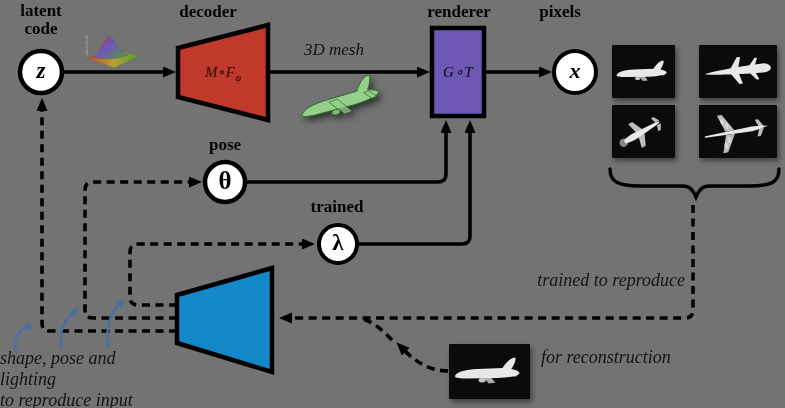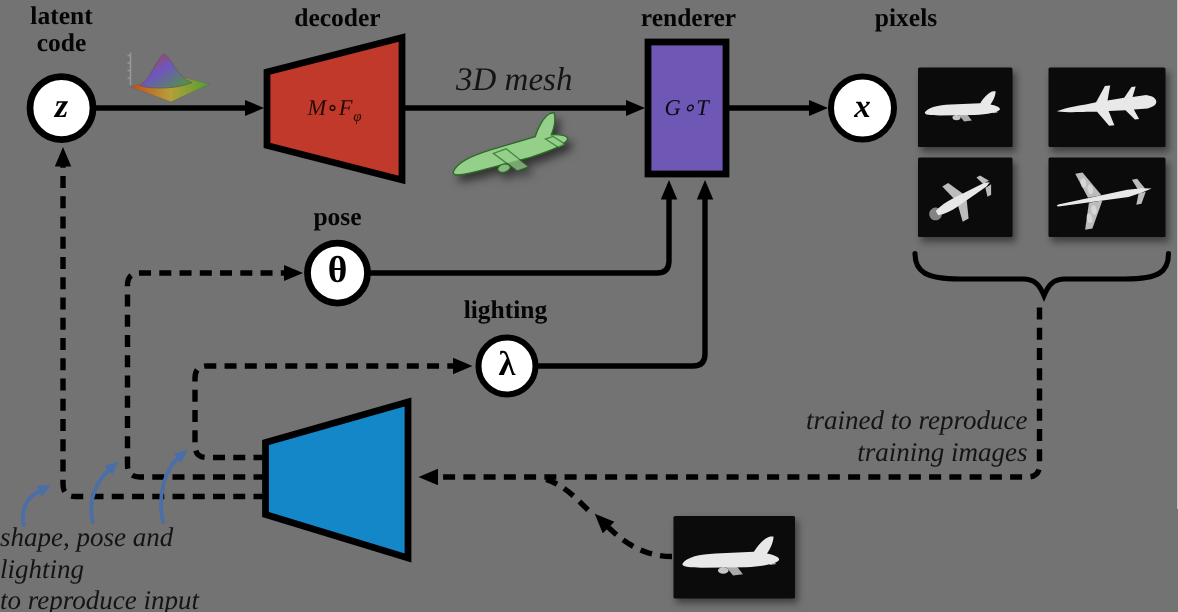--- a/index.html
+++ b/index.html
@@ -168,43 +168,43 @@
       </svg>
   </div>
 
   <div class="tile" style="left:449px;top:344px;width:81px;height:55px;">
     <svg viewBox="0 0 100 60">
         <use href="#p-airliner"></use>
       </svg>
   </div>
 
   <div class="lbl lbl-wrap" style="left:41px;top:2px;">latent code</div>
-  <div class="lbl" style="left:225px;top:3px;">decoder</div>
+  <div class="lbl" style="left:208px;top:3px;">decoder</div>
   <div class="lbl" style="left:459px;top:3px;">renderer</div>
-  <div class="lbl" style="left:604px;top:3px;">pixels</div>
+  <div class="lbl" style="left:560px;top:3px;">pixels</div>
   <div class="lbl" style="left:225px;top:136px;">pose</div>
-  <div class="lbl" style="left:337px;top:198px;">lighting</div>
+  <div class="lbl" style="left:337px;top:198px;">trained</div>
   <div class="lbl" style="left:224px;top:375px;margin-top:34px;">encoder</div>
 
-  <div class="ital" style="left:304px;top:40px;font-size:22px;">3D mesh</div>
+  <div class="ital" style="left:304px;top:40px;font-size:17px;">3D mesh</div>
 
   <div class="sym" style="left:41px;top:72px;">z</div>
   <div class="sym sym-greek" style="left:225px;top:182px;">θ</div>
   <div class="sym sym-greek" style="left:338px;top:244px;font-size:23px;">λ</div>
   <div class="sym" style="left:575px;top:72px;font-size:22px;">x</div>
 
   <div class="formula f-decoder" style="left:223px;top:73px;">
     <span>M∘F</span><span class="sub">φ</span>
   </div>
   <div class="formula f-renderer" style="left:458px;top:72px;">G∘T</div>
 
   <div class="ital" style="left:0px;top:348px;width:158px;text-align:left;">
     <div>shape, pose and lighting</div>
     <div>to reproduce input pixels</div>
   </div>
   <div class="ital" style="left:530px;top:270px;width:155px;text-align:right;">
     <div>trained to reproduce</div>
-    <div>training images</div>
   </div>
   <div class="ital" style="left:541px;top:347px;width:175px;text-align:left;">
+    <div>for reconstruction</div>
   </div>
 
 </div>
 
 </body></html>

